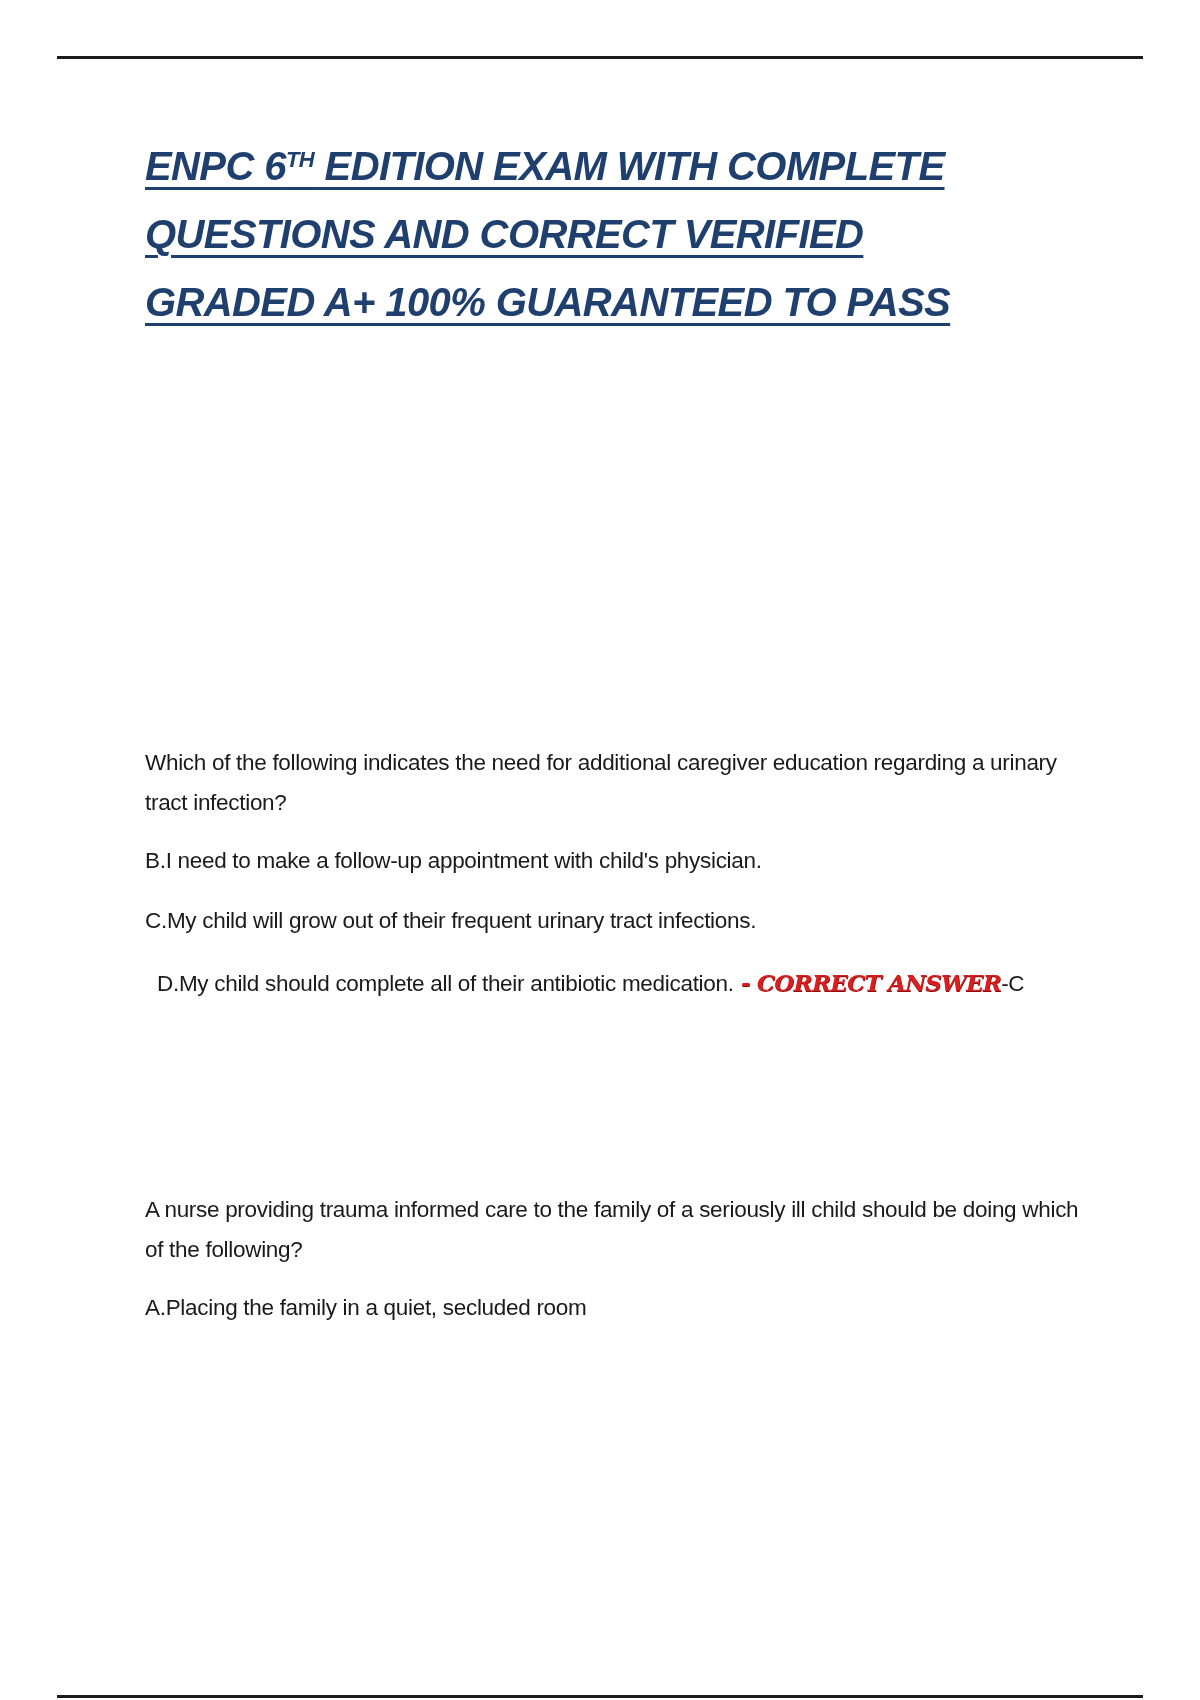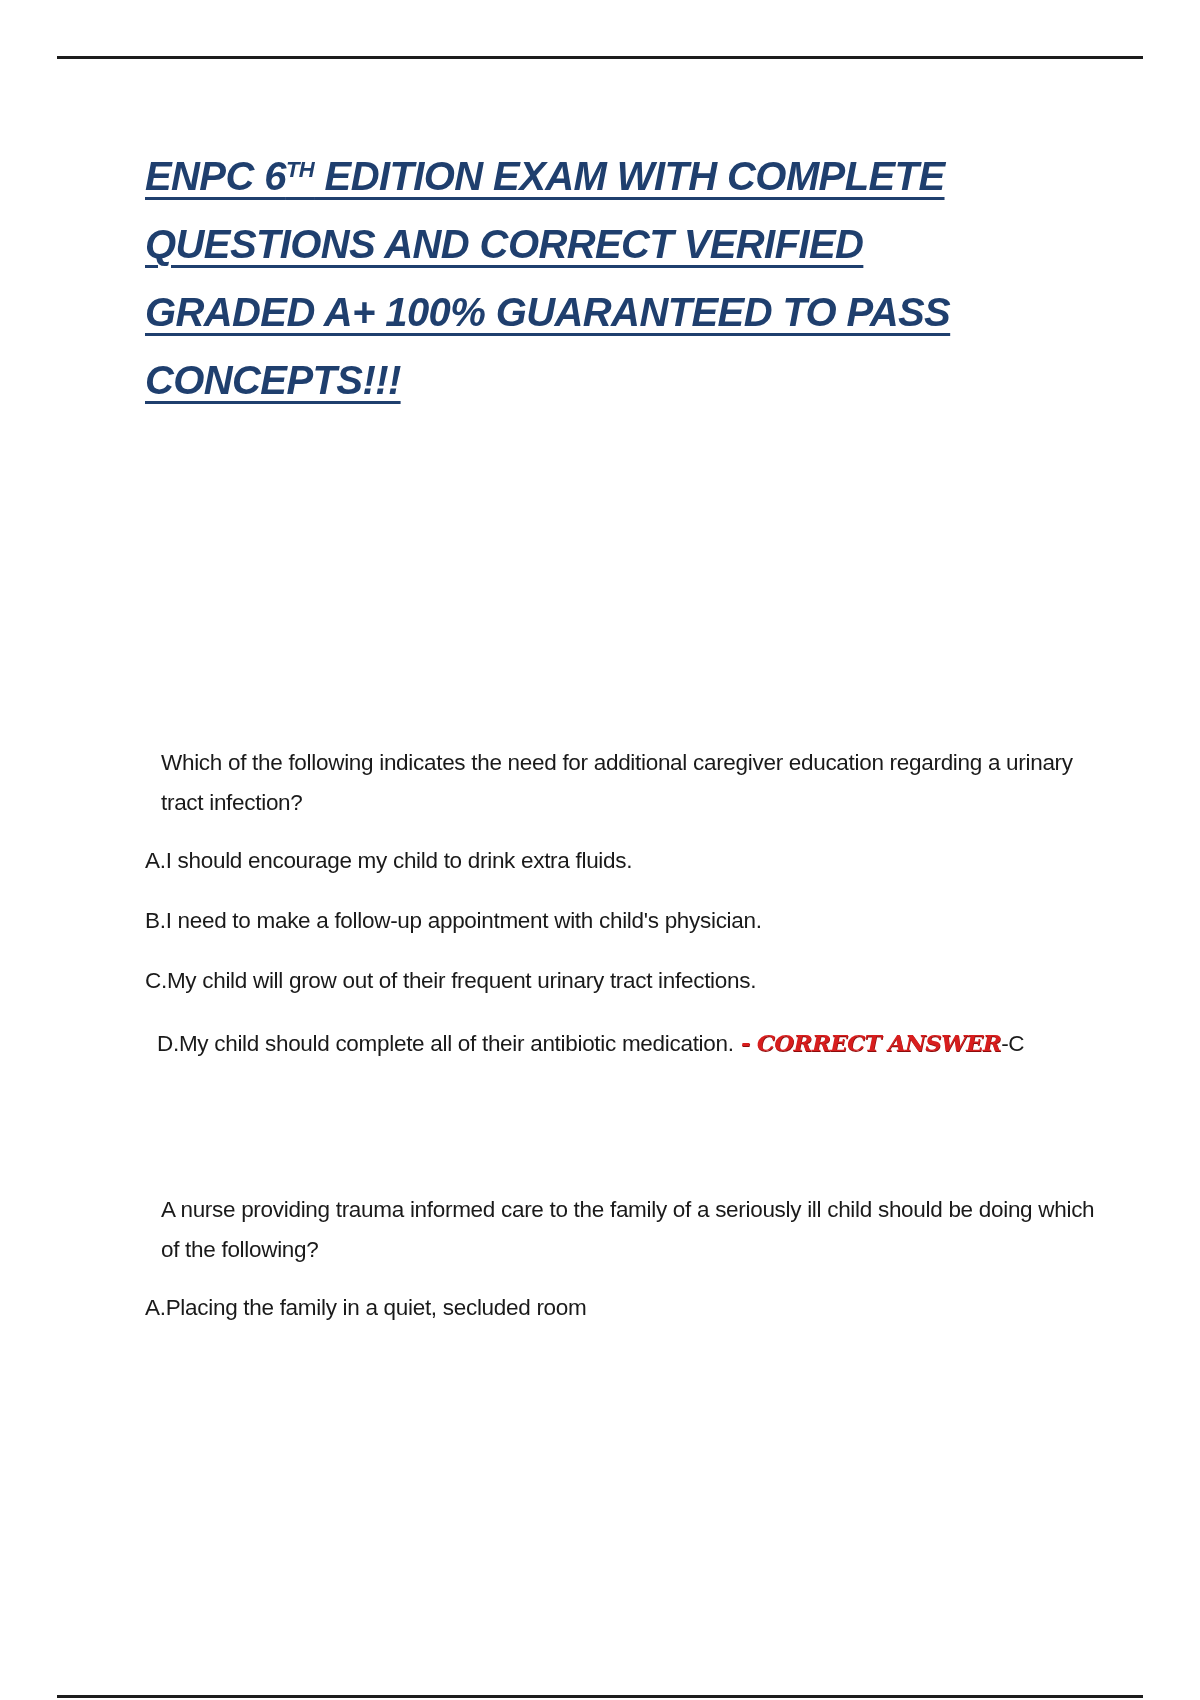--- a/index.html
+++ b/index.html
@@ -5,65 +5,63 @@
   html, body { margin:0; padding:0; }
   body {
     width:1200px; height:1700px; background:#ffffff; position:relative; overflow:hidden;
     font-family: "Liberation Sans", sans-serif; color:#1a1a1a;
   }
   .rule { position:absolute; left:57px; width:1086px; height:3px; background:#1c1c1c; }
   .rule.top { top:56px; }
   .rule.bottom { top:1695px; }
 
   .title {
-    position:absolute; left:145px; top:142px; width:880px;
+    position:absolute; left:145px; top:132px; width:880px;
     font-family: "Liberation Sans", sans-serif;
     font-weight:700; font-style:italic; font-size:40px; line-height:68px;
     color:#1f3f6e; letter-spacing:-0.6px;
   }
   .title .tline {
     display:block; white-space:nowrap;
   }
   .title .tline span.u {
     text-decoration:underline; text-decoration-thickness:3px; text-underline-offset:7px;
   }
   .title sup { font-size:22px; vertical-align:top; position:relative; top:-6px; }
 
   .q {
     position:absolute; left:145px; width:950px;
     font-family: "Liberation Sans", sans-serif; font-size:22.5px; color:#1a1a1a;
     letter-spacing:-0.3px;
   }
-  .q .stem { line-height:40px; margin:0 0 18px 16px; }
+  .q .stem { line-height:40px; margin:0 0 18px 0; }
   .q .opt { line-height:40px; margin:0 0 20px 0; white-space:nowrap; }
   .q .opt.wrap { white-space:normal; line-height:44px;margin-left:12px; }
   .correct {
     color:#d81e1e; font-family:"DejaVu Serif", serif; font-weight:700; font-style:italic;
     font-size:23px; letter-spacing:-0.8px;
     text-shadow:0.5px 0.5px 0 #8a0d0d;
   }
   .ans-letter { color:#1a1a1a; }
   #q1 { top:743px; }
   #q2 { top:1190px; }
 </style>
 </head>
 <body>
 
 <div class="rule top"></div>
 
 <div class="title">
   <span class="tline"><span class="u"><span>ENPC 6</span><sup>TH</sup><span> EDITION EXAM WITH COMPLETE</span></span></span>
   <span class="tline"><span class="u">QUESTIONS AND CORRECT VERIFIED</span></span>
   <span class="tline"><span class="u">GRADED A+ 100% GUARANTEED TO PASS</span></span>
-  <span class="tline"><span class="u">CONCEPTS!!!</span></span>
 </div>
 
 <div class="q" id="q1">
   <p class="stem">Which of the following indicates the need for additional caregiver education regarding a urinary tract infection?</p>
-  <p class="opt">A.I should encourage my child to drink extra fluids.</p>
   <p class="opt">B.I need to make a follow-up appointment with child's physician.</p>
   <p class="opt">C.My child will grow out of their frequent urinary tract infections.</p>
   <p class="opt wrap"><span>D.My child should complete all of their antibiotic medication.</span><span class="correct"> - CORRECT ANSWER</span><span class="ans-letter">-C</span></p>
 </div>
 
 <div class="q" id="q2">
   <p class="stem">A nurse providing trauma informed care to the family of a seriously ill child should be doing which of the following?</p>
   <p class="opt">A.Placing the family in a quiet, secluded room</p>
 </div>
 

